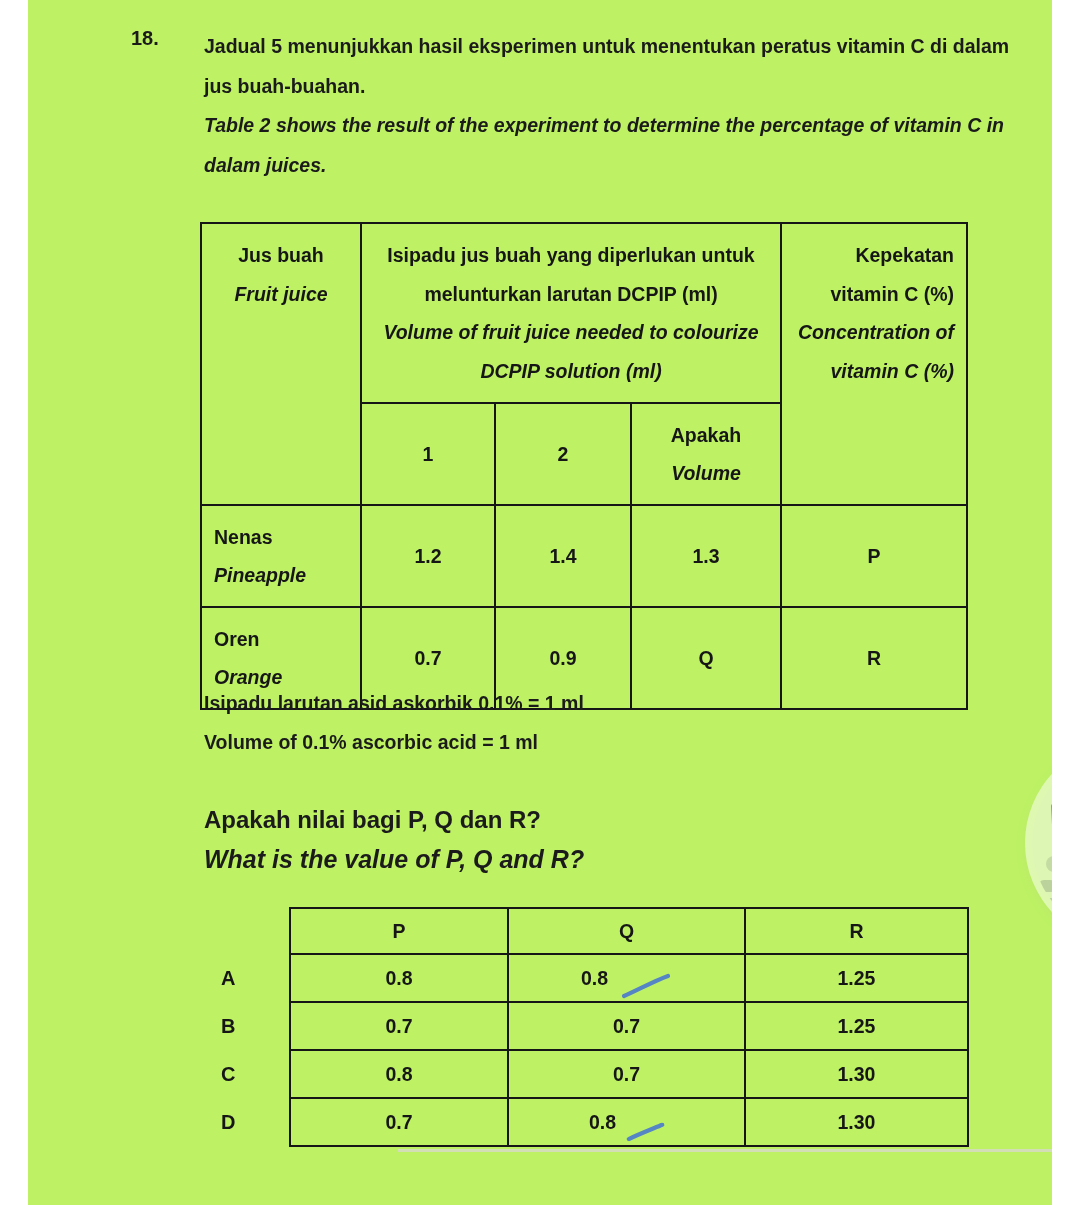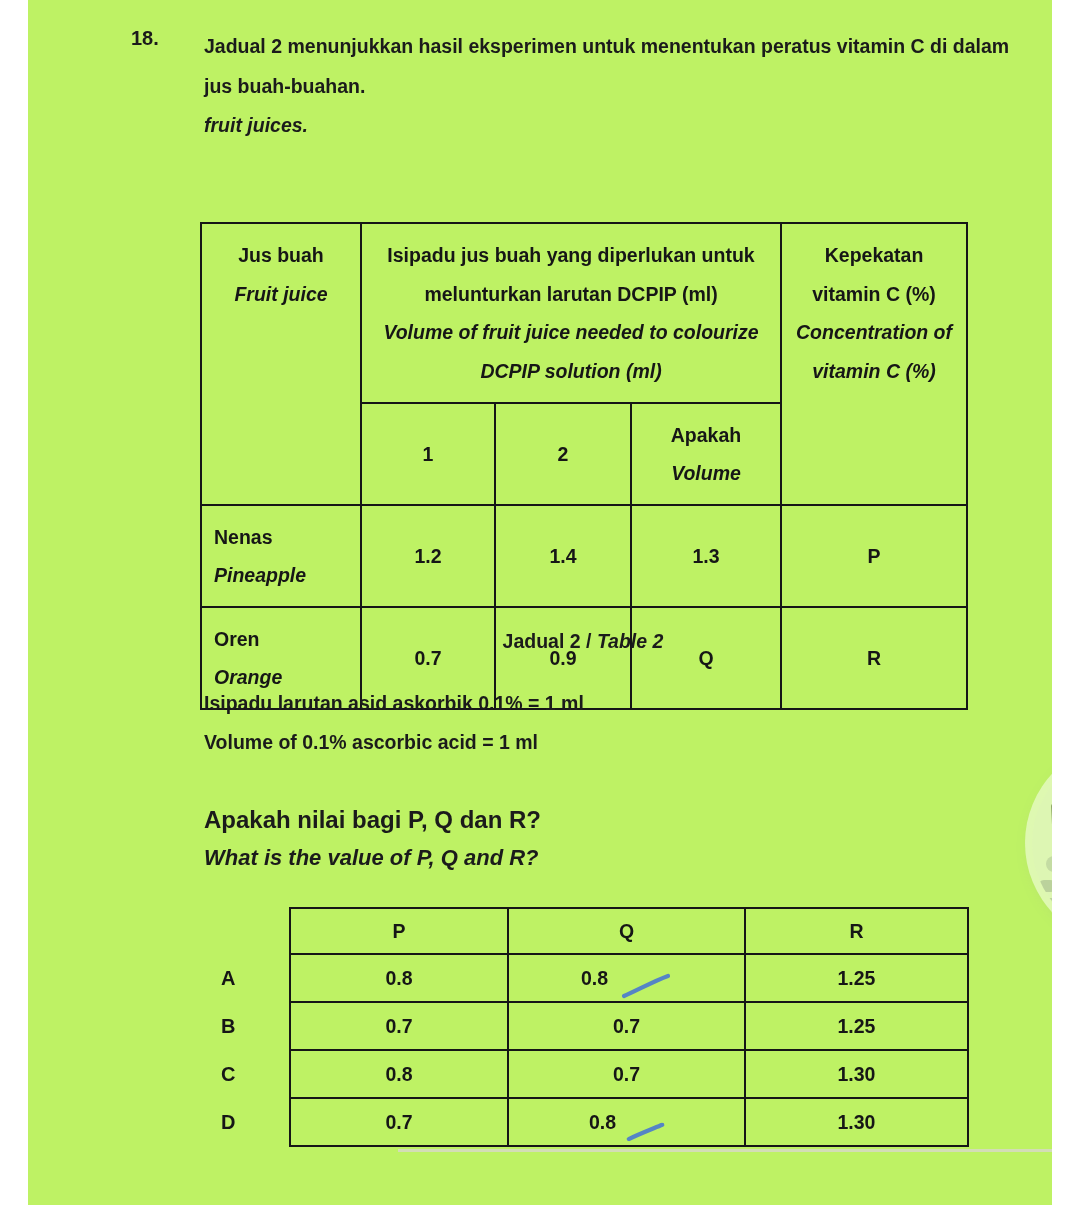--- a/index.html
+++ b/index.html
@@ -16,33 +16,33 @@
   .qtext { position:absolute; left:176px; top:27px; width:864px; font-size:19.5px;
            font-weight:700; line-height:39.5px; }
 
   
   table.t2 { position:absolute; left:172px; top:222px; width:766px;
              border-collapse:collapse; table-layout:fixed;
              font-size:19.5px; font-weight:700; color:#161616; }
   table.t2 td { border:2.5px solid #161616; padding:12px; }
   .cell-fruit  { text-align:center; vertical-align:top; padding-top:8px; line-height:39px; }
   .cell-volume { text-align:center; vertical-align:top; padding-top:8px; line-height:38.5px; }
-  .cell-conc   { text-align:center; vertical-align:top; padding:8px 4px 0 12px; line-height:38.5px; }
+  .cell-conc   { text-align:right; vertical-align:top; padding:8px 4px 0 12px; line-height:38.5px; }
   .cell-trial  { text-align:center; vertical-align:middle; }
   .cell-avg    { text-align:center; vertical-align:middle; line-height:38px; }
   .cell-name   { text-align:left; vertical-align:middle; padding-left:10px; line-height:38px; }
   .cell-num    { text-align:center; vertical-align:middle; }
 
   .t2-caption { position:absolute; left:172px; top:630px; width:766px; text-align:center;
                 font-size:19.5px; font-weight:700; }
 
   .note-ms   { position:absolute; left:176px; top:692px; font-size:19.5px; font-weight:700; }
   .note-en   { position:absolute; left:176px; top:731px; font-size:19.5px; font-weight:700; }
   .prompt-ms { position:absolute; left:176px; top:806px; font-size:24px; font-weight:700; }
-  .prompt-en { position:absolute; left:176px; top:845px; font-size:22px; font-weight:700; font-style:italic; }
+  .prompt-en { position:absolute; left:176px; top:845px; font-size:25px; font-weight:700; font-style:italic; }
 
   
   table.opt { position:absolute; left:185px; top:907px; border-collapse:collapse;
               table-layout:fixed; font-size:19.5px; font-weight:700; color:#161616; }
   table.opt td { padding:0; text-align:center; vertical-align:middle; }
   table.opt td.bordered { border:2.5px solid #161616; }
   table.opt td.lbl { border:none; text-align:left; padding-left:8px; font-size:20px; }
   .qwrap { display:inline-flex; align-items:center; gap:12px; }
   .qwrap svg { transform:translateY(8px); }
   .qwrap svg.steep { transform:translateY(10px) rotate(14deg); }
@@ -80,23 +80,24 @@
   .k6 { left:12px; top:150px; width:18px; height:12px; background:#b9b6cf; }
   .k7 { left:38px; top:150px; width:20px; height:13px; background:#b9b6cf; }
 </style>
 </head>
 <body>
 
 <div class="page">
 
   <div class="qnum">18.</div>
   <div class="qtext">
-    <div>Jadual 2 menunjukkan hasil eksperimen untuk menentukan peratus vitamin C di dalam</div>
+    <div>Jadual 5 menunjukkan hasil eksperimen untuk menentukan peratus vitamin C di dalam</div>
     <div>jus buah-buahan.</div>
-    <div class="en">fruit juices.</div>
+    <div class="en">Table 2 shows the result of the experiment to determine the percentage of vitamin C in</div>
+    <div class="en">dalam juices.</div>
   </div>
 
   <table class="t2">
     <colgroup>
       <col style="width:160px">
         <col style="width:134px">
         <col style="width:136px">
       <col style="width:150px">
         <col style="width:186px">
     </colgroup>
@@ -143,24 +144,20 @@
         <div class="en">Orange</div>
       </td>
       <td class="cell-num">0.7</td>
       <td class="cell-num">0.9</td>
       <td class="cell-num">Q</td>
       <td class="cell-num">R</td>
     </tr>
   </tbody>
     </table>
 
-  <div class="t2-caption">
-    <span>Jadual 2 /</span>
-    <span class="en">Table 2</span>
-  </div>
 
   <div class="note-ms">Isipadu larutan asid askorbik 0.1% = 1 ml</div>
   <div class="note-en">Volume of 0.1% ascorbic acid = 1 ml</div>
 
   <div class="prompt-ms">Apakah nilai bagi P, Q dan R?</div>
   <div class="prompt-en">What is the value of P, Q and R?</div>
 
   <table class="opt">
     <colgroup>
       <col style="width:77px">

